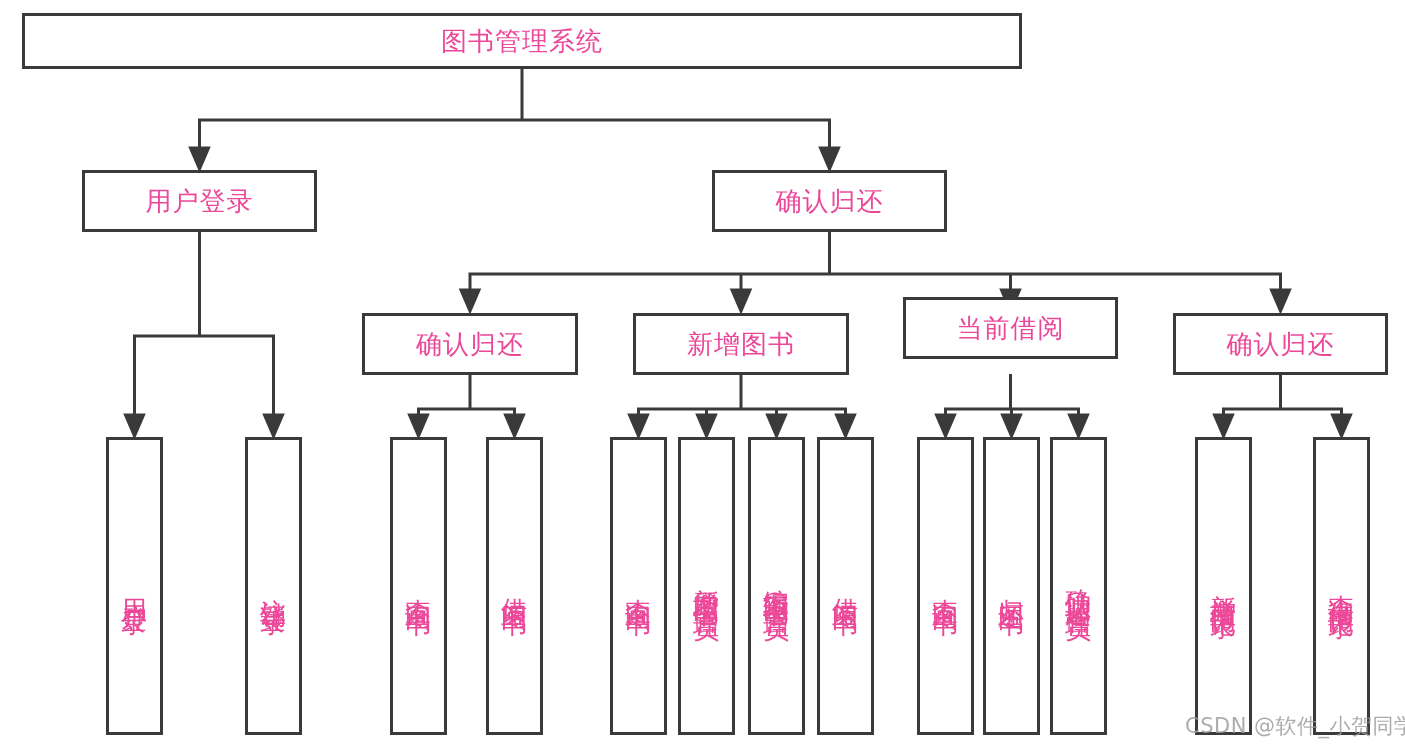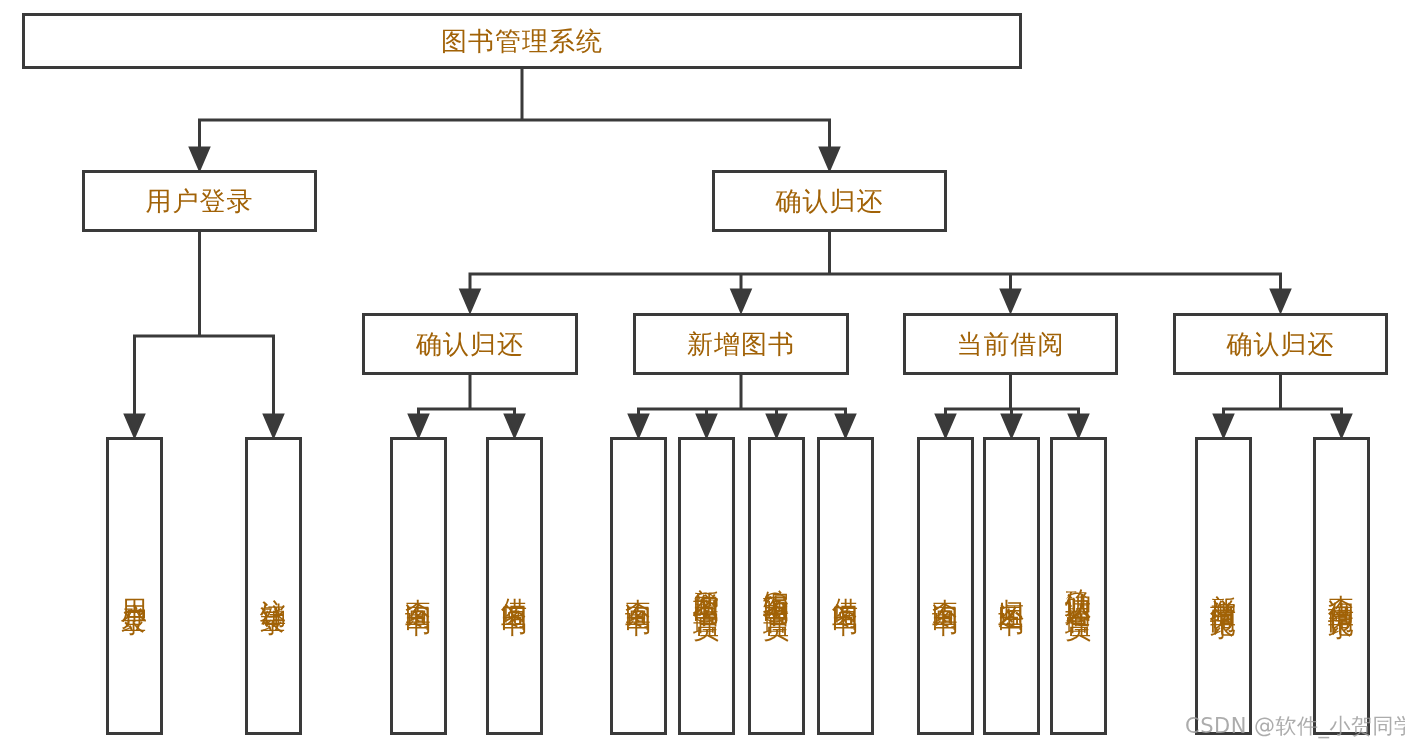--- a/index.html
+++ b/index.html
@@ -10,21 +10,21 @@
     font-family:"DejaVu Sans","Liberation Sans",sans-serif;
     overflow:hidden;
   }
   .wires{position:absolute;left:0;top:0;width:1405px;height:747px;}
   .box{
     position:absolute;
     box-sizing:border-box;
     border:3px solid #3a3a3a;
     background:#ffffff;
     display:flex;align-items:center;justify-content:center;
-    color:#a16207;
+    color:#ec4899;
   }
   .h-label{font-size:26px;letter-spacing:1px;white-space:nowrap;}
   .leaf{
     writing-mode:vertical-rl;
     text-orientation:mixed;
     font-size:26px;
     letter-spacing:4px;
     line-height:1;
   }
   .watermark{
@@ -88,21 +88,21 @@
     </g>
   </svg>
 
   <div class="box h-label" style="left:22px;top:13px;width:1000px;height:56px">图书管理系统</div>
 
   <div class="box h-label" style="left:82px;top:170px;width:235px;height:62px">用户登录</div>
   <div class="box h-label" style="left:712px;top:170px;width:235px;height:62px">确认归还</div>
 
   <div class="box h-label" style="left:362px;top:313px;width:216px;height:62px">确认归还</div>
   <div class="box h-label" style="left:633px;top:313px;width:216px;height:62px">新增图书</div>
-  <div class="box h-label" style="left:903px;top:313px;width:215px;height:62px">当前借阅</div>
+  <div class="box h-label" style="left:903px;top:297px;width:215px;height:62px">当前借阅</div>
   <div class="box h-label" style="left:1173px;top:313px;width:215px;height:62px">确认归还</div>
 
   <div class="box leaf" style="left:106px;top:437px;width:57px;height:298px">用户登录</div>
   <div class="box leaf" style="left:245px;top:437px;width:57px;height:298px">注销登录</div>
 
   <div class="box leaf" style="left:390px;top:437px;width:57px;height:298px">查询图书</div>
   <div class="box leaf" style="left:486px;top:437px;width:57px;height:298px">借阅图书</div>
 
   <div class="box leaf" style="left:610px;top:437px;width:57px;height:298px">查询图书</div>
   <div class="box leaf" style="left:678px;top:437px;width:57px;height:298px">新增图书（管理员）</div>

